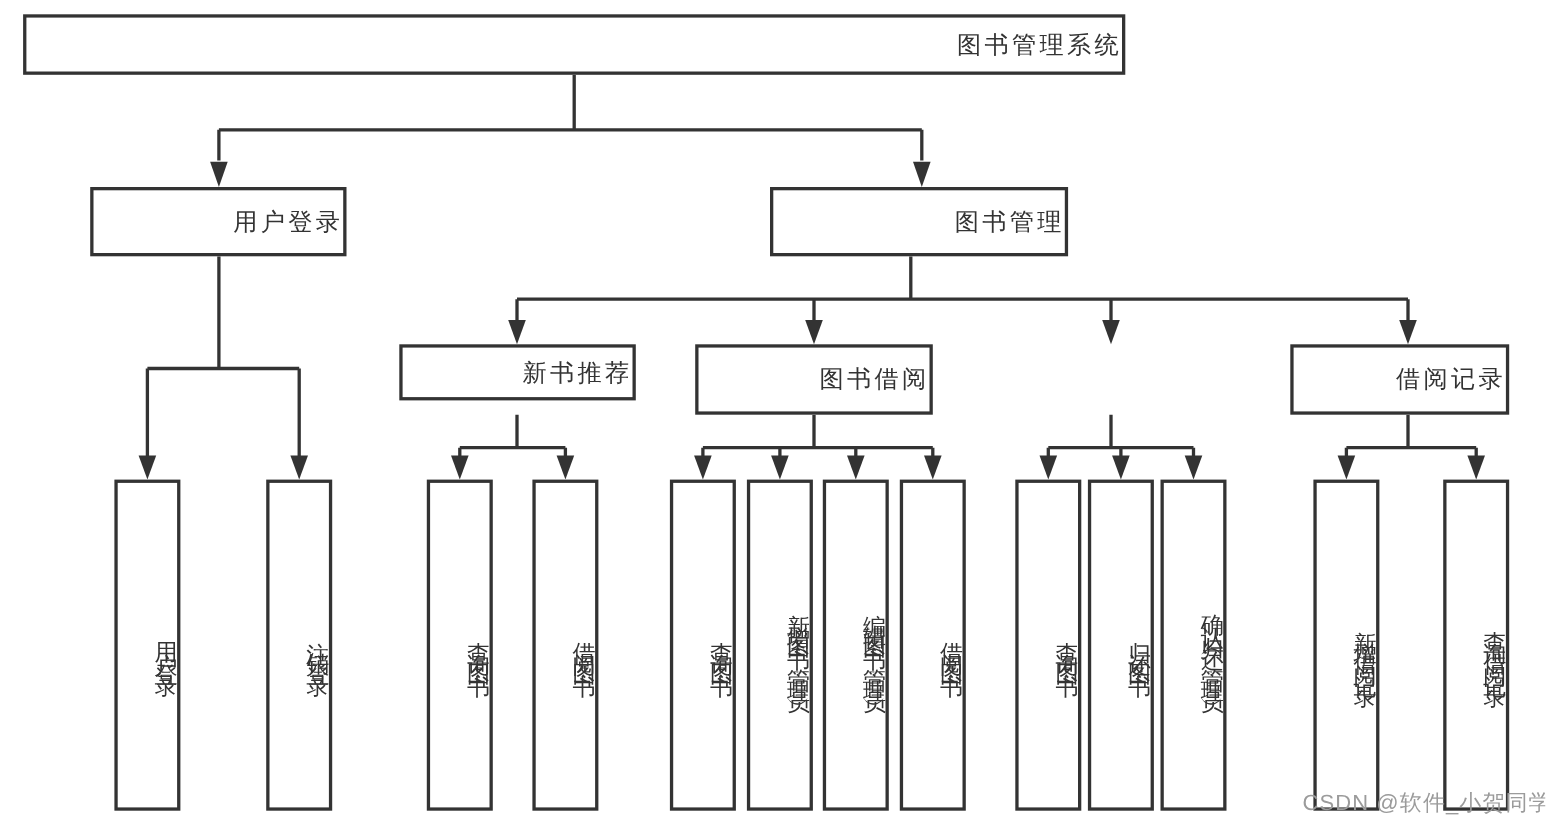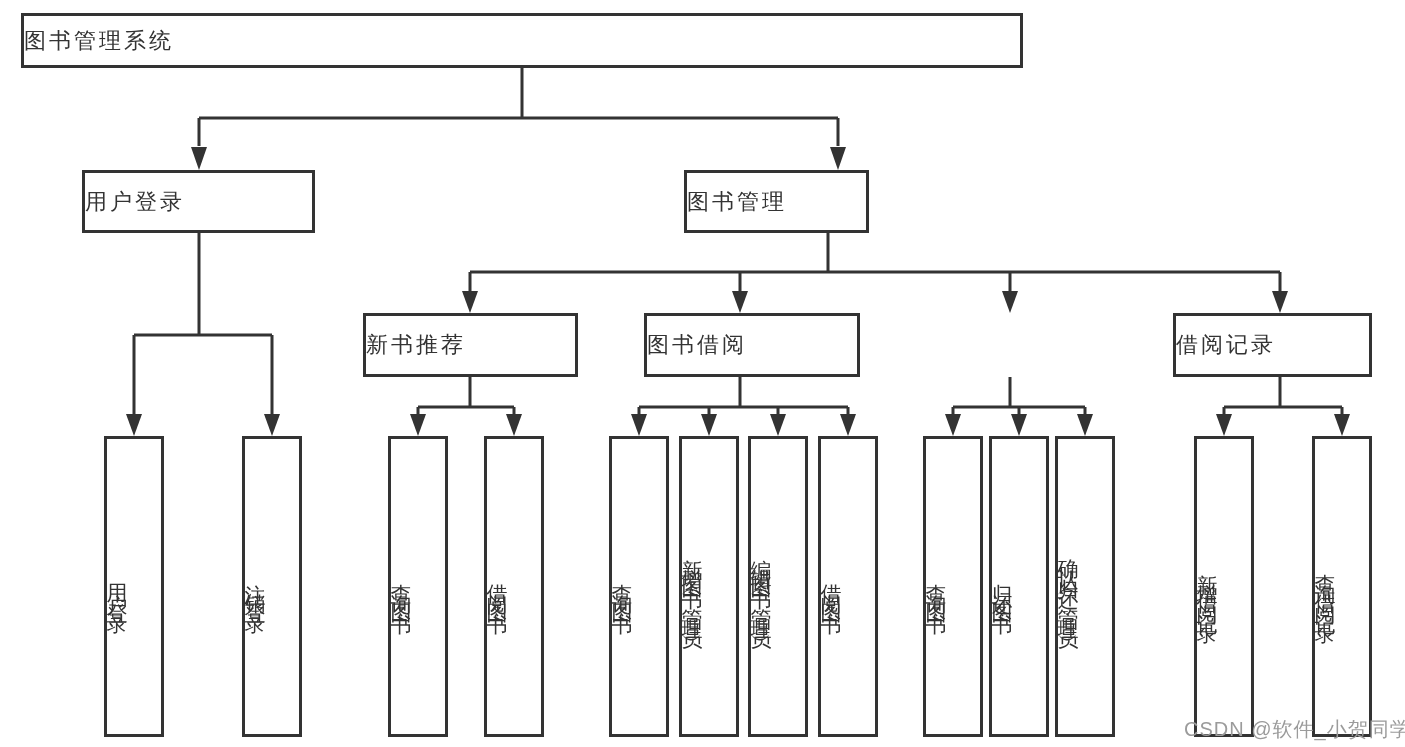--- a/index.html
+++ b/index.html
@@ -18,21 +18,21 @@
     z-index: 1;
   }
   .node {
     position: absolute;
     box-sizing: border-box;
     border: 3px solid #333333;
     background: #ffffff;
     color: #333333;
     display: flex;
     align-items: center;
-    justify-content: flex-start;
+    justify-content: flex-end;
     z-index: 2;
   }
   .node-h { font-size: 22px; letter-spacing: 3px; white-space: nowrap; }
   .node-v span {
     writing-mode: vertical-rl;
     text-orientation: mixed;
     font-size: 21px;
     line-height: 1;
     letter-spacing: 10px;
     white-space: nowrap;
@@ -96,28 +96,28 @@
     </g>
   </svg>
 
   <div class="node node-h" style="left:21px; top:13px; width:1002px; height:55px;">
     <span>图书管理系统</span>
   </div>
 
   <div class="node node-h" style="left:82px; top:170px; width:233px; height:63px;">
     <span>用户登录</span>
   </div>
-  <div class="node node-h" style="left:684px; top:170px; width:185px; height:63px;">
+  <div class="node node-h" style="left:700px; top:170px; width:271px; height:63px;">
     <span>图书管理</span>
   </div>
 
-  <div class="node node-h" style="left:363px; top:313px; width:215px; height:64px;">
+  <div class="node node-h" style="left:363px; top:313px; width:215px; height:51px;">
     <span>新书推荐</span>
   </div>
-  <div class="node node-h" style="left:632px; top:313px; width:216px; height:64px;margin-left:12px;">
+  <div class="node node-h" style="left:632px; top:313px; width:216px; height:64px;">
     <span>图书借阅</span>
   </div>
   <div class="node node-h" style="left:1173px; top:313px; width:199px; height:64px;">
     <span>借阅记录</span>
   </div>
 
   <div class="node node-v" style="left:104px; top:436px; width:60px; height:301px;">
     <span>用户登录</span>
   </div>
   <div class="node node-v" style="left:242px; top:436px; width:60px; height:301px;">

